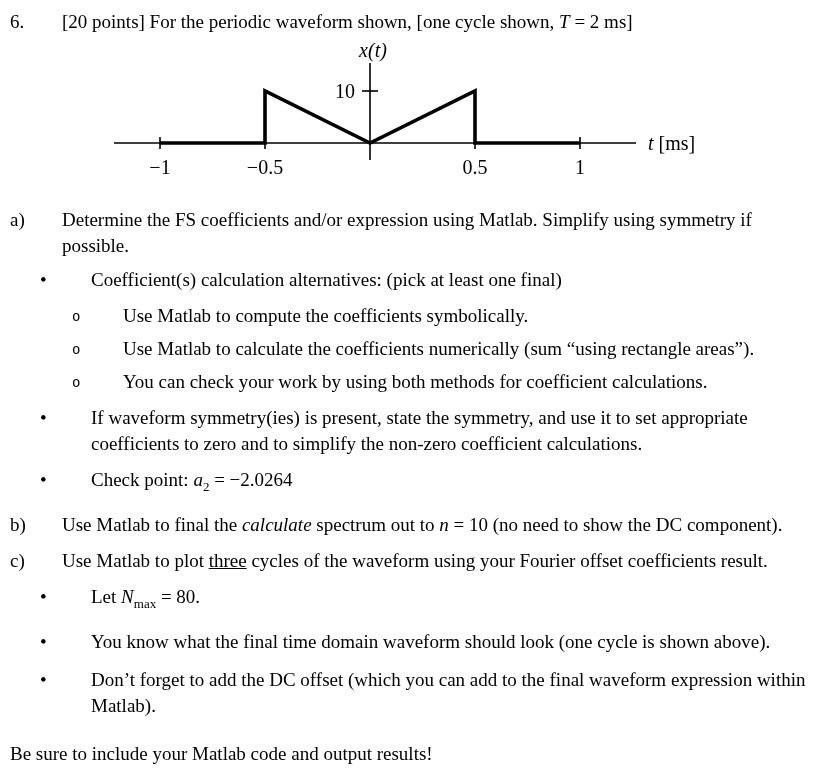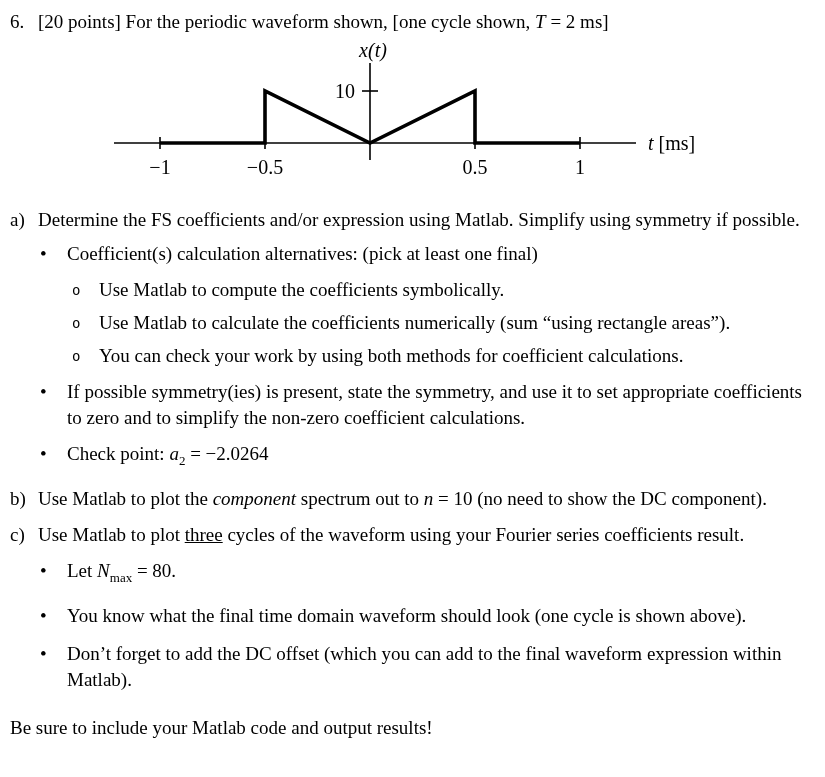--- a/index.html
+++ b/index.html
@@ -8,21 +8,21 @@
     min-height: 777px;
     box-sizing: border-box;
     padding: 9px 10px 6px 10px;
     font-family: "Liberation Serif", serif;
     font-size: 19px;
     line-height: 26px;
     color: #000;
   }
   .li { display: flex; margin: 0 0 8px 0; }
   .li .mk { flex: 0 0 28px; }
-  .li .txt { flex: 1 1 auto; }
+  .li .txt { flex: 1 1 auto; margin-left: 24px; }
   .l1 { margin-left: 30px; }
   .l1 .mk { flex: 0 0 27px; }
   .l2 { margin-left: 62px; margin-bottom: 7px; }
   .l2 .mk { flex: 0 0 27px; font-family: "DejaVu Sans Mono", monospace; font-size: 14px; }
   .mb10 { margin-bottom: 10px; }
   .mb12 { margin-bottom: 12px; }
   .it { font-style: italic; }
   .ul { text-decoration: underline; }
   sub { font-size: 13px; }
   .figure { margin: 4px 0 12px 40px; }
@@ -77,36 +77,36 @@
   <div class="txt">Use Matlab to calculate the coefficients numerically (sum “using rectangle areas”).</div>
 </div>
 
 <div class="li l2 mb10">
   <span class="mk">o</span>
   <div class="txt">You can check your work by using both methods for coefficient calculations.</div>
 </div>
 
 <div class="li l1 mb10">
   <span class="mk">•</span>
-  <div class="txt">If possible symmetry(ies) is present, state the symmetry, and use it to set appropriate coefficients to zero and to simplify the non-zero coefficient calculations.</div>
+  <div class="txt">If waveform symmetry(ies) is present, state the symmetry, and use it to set appropriate coefficients to zero and to simplify the non-zero coefficient calculations.</div>
 </div>
 
 <div class="li l1 mb12">
   <span class="mk">•</span>
   <div class="txt"><span>Check point: </span><span class="it">a</span><sub>2</sub><span> = −2.0264</span></div>
 </div>
 
 <div class="li mb10">
   <span class="mk">b)</span>
-  <div class="txt"><span>Use Matlab to plot the </span><span class="it">component</span><span> spectrum out to </span><span class="it">n</span><span> = 10 (no need to show the DC component).</span></div>
+  <div class="txt"><span>Use Matlab to final the </span><span class="it">calculate</span><span> spectrum out to </span><span class="it">n</span><span> = 10 (no need to show the DC component).</span></div>
 </div>
 
 <div class="li mb10">
   <span class="mk">c)</span>
-  <div class="txt"><span>Use Matlab to plot </span><span class="ul">three</span><span> cycles of the waveform using your Fourier series coefficients result.</span></div>
+  <div class="txt"><span>Use Matlab to plot </span><span class="ul">three</span><span> cycles of the waveform using your Fourier offset coefficients result.</span></div>
 </div>
 
 <div class="li l1 mb12">
   <span class="mk">•</span>
   <div class="txt"><span>Let </span><span class="it">N</span><sub>max</sub><span> = 80.</span></div>
 </div>
 
 <div class="li l1 mb12">
   <span class="mk">•</span>
   <div class="txt">You know what the final time domain waveform should look (one cycle is shown above).</div>

